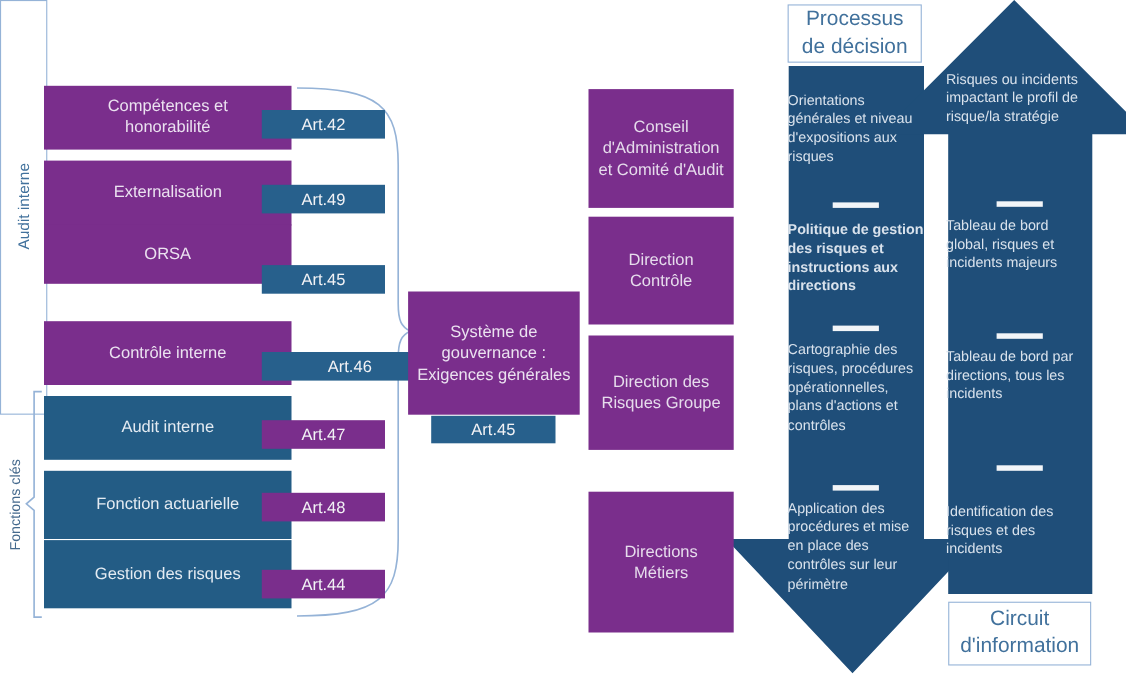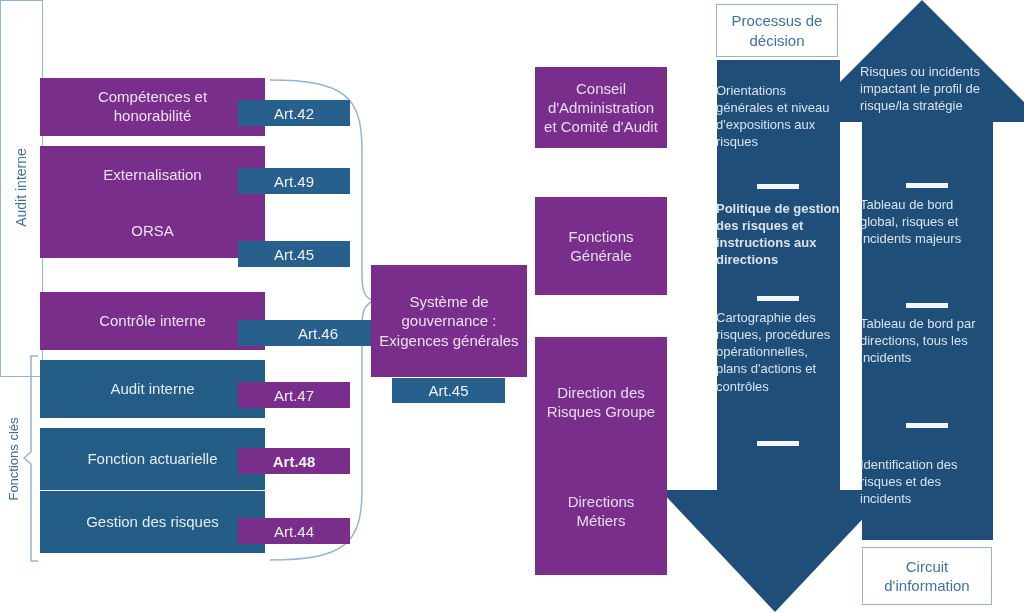--- a/index.html
+++ b/index.html
@@ -16,37 +16,37 @@
   .steel{background:#235C85;color:#E4EBF2;}
   .badge{position:absolute;left:238px;width:112px;height:26px;display:flex;
          align-items:center;justify-content:center;font-size:15px;color:#F2F2F5;}
   .badge.bblue{background:#27608C;}
   .badge.bpurple{background:#7A2E8C;}
   .r0{top:78px;height:58px;}  .b0{top:100px;}
   .r1{top:146px;height:59px;} .b1{top:168px;}
   .r2{top:204px;height:54px;} .b2{top:241px;}
   .r3{top:292px;height:58px;} .b3{top:320px;padding-left:24px;}
   .r4{top:360px;height:58px;} .b4{top:382px;}
-  .r5{top:428px;height:62px;} .b5{top:448px;font-weight:bold;}
+  .r5{top:428px;height:62px;} .b5{top:448px;}
   .r6{top:491px;height:62px;} .b6{top:518px;}
   
   .center-box{left:371px;top:265px;width:156px;height:112px;padding:0 8px;
               font-size:15px;line-height:1.3;}
   .center-badge{left:392px;top:378px;width:113px;height:25px;background:#27608C;
                 color:#F2F2F5;font-size:15px;}
   
   .org{left:535px;width:132px;padding:0 8px;font-size:15px;line-height:1.28;
        background:#7A2E8C;color:#E6DCEC;overflow-wrap:anywhere;}
-  .o0{top:67px;height:81px;}
+  .o0{top:81px;height:108px;}
   .o1{top:197px;height:98px;}
-  .o2{top:305px;height:130px;margin-top:32px;}
+  .o2{top:305px;height:104px;}
   .o3{top:447px;height:128px;}
   
   .outline{background:#ffffff;border:1.5px solid #95B3D7;color:#41719C;
-           font-size:15px;line-height:1.3;}
+           font-size:19px;line-height:1.3;}
   .proc-box{left:716px;top:4px;width:122px;height:53px;padding:0 6px;}
   .circ-box{left:862px;top:547px;width:130px;height:58px;padding:0 6px;}
   .audit-box{left:672px;top:98px;width:41px;height:375px;border:1px solid #95B3D7;
              background:#ffffff;}
   .vtext{position:absolute;display:flex;align-items:center;justify-content:center;
          transform:rotate(-90deg);white-space:nowrap;}
   .audit-box .vtext{width:375px;height:41px;left:-167px;top:167px;color:#41719C;
                     font-size:14px;}
   .fc-wrap{position:absolute;left:2px;top:356px;width:22px;height:206px;}
   .fc-wrap .vtext{width:206px;height:22px;left:-92px;top:92px;color:#44698D;
@@ -101,36 +101,37 @@
   <div class="badge bpurple b6">Art.44</div>
 
   <div class="fc-wrap">
     <div class="vtext">Fonctions clés</div>
   </div>
 
   <div class="box center-box purple">Système de gouvernance : Exigences générales</div>
   <div class="box center-badge">Art.45</div>
 
   <div class="box org o0">Conseil d'Administration et Comité d'Audit</div>
-  <div class="box org o1">Fonctions Générale</div>
+  <div class="box org o1">Direction Contrôle</div>
   <div class="box org o2">Direction des Risques Groupe</div>
   <div class="box org o3">Directions Métiers</div>
 
   <div class="audit-box">
     <div class="vtext">Audit interne</div>
   </div>
 
   <div class="box outline proc-box">Processus de décision</div>
 
   <div class="flow-step dstep ds0">Orientations générales et niveau d'expositions aux risques</div>
   <div class="divider ddiv dd0"></div>
   <div class="flow-step dstep ds1">Politique de gestion des risques et instructions aux directions</div>
   <div class="divider ddiv dd1"></div>
   <div class="flow-step dstep ds2">Cartographie des risques, procédures opérationnelles, plans d'actions et contrôles</div>
   <div class="divider ddiv dd2"></div>
+  <div class="flow-step dstep ds3">Application des procédures et mise en place des contrôles sur leur périmètre</div>
 
   <div class="flow-step ustep us0">Risques ou incidents impactant le profil de risque/la stratégie</div>
   <div class="divider udiv ud0"></div>
   <div class="flow-step ustep us1">Tableau de bord global, risques et incidents majeurs</div>
   <div class="divider udiv ud1"></div>
   <div class="flow-step ustep us2">Tableau de bord par directions, tous les incidents</div>
   <div class="divider udiv ud2"></div>
   <div class="flow-step ustep us3">Identification des risques et des incidents</div>
 
   <div class="box outline circ-box">Circuit d'information</div>

